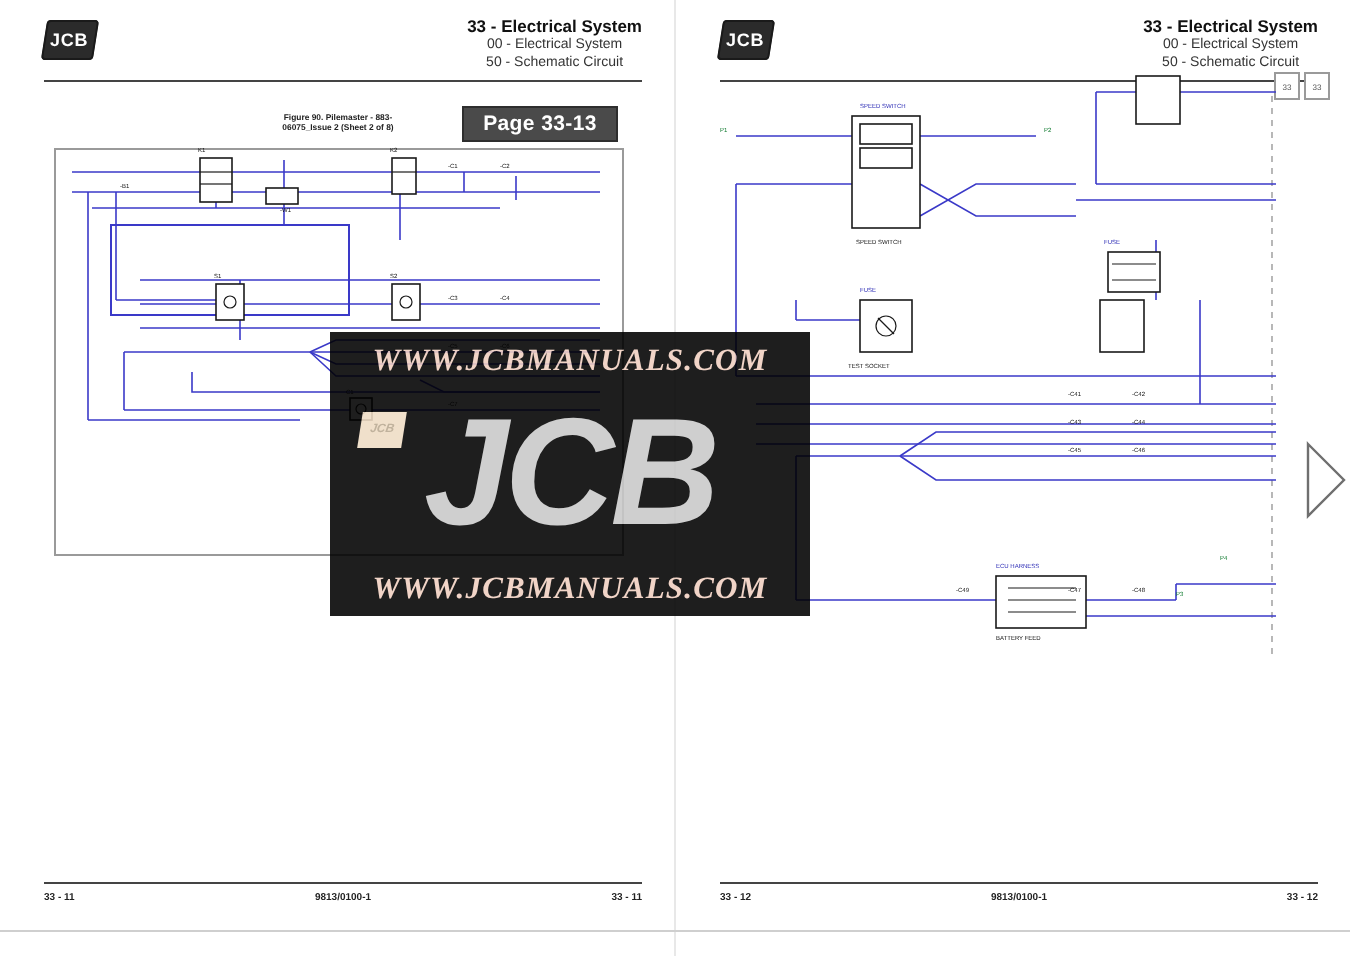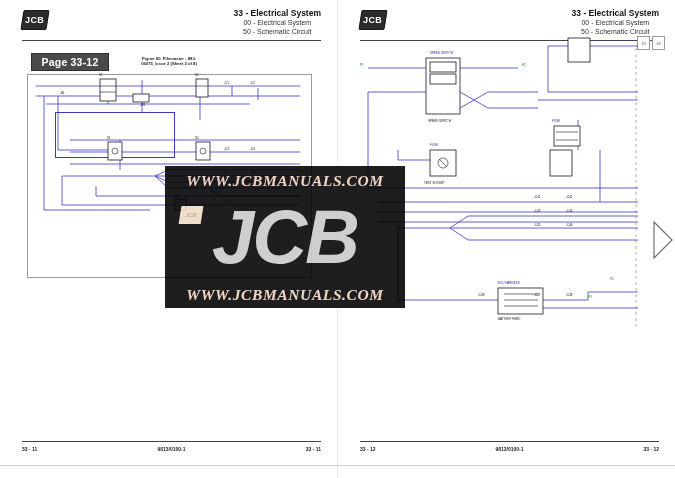--- a/index.html
+++ b/index.html
@@ -147,21 +147,21 @@
       <span>JCB</span>
     </div>
     <div class="hdr-titles">
       <div class="t1">33 - Electrical System</div>
       <div class="t2">00 - Electrical System</div>
       <div class="t3">50 - Schematic Circuit</div>
     </div>
   </div>
   <div class="hdr-rule"></div>
 
-  <div class="badge" id="badge-left">Page 33-12</div>
+  <div class="badge" id="badge-right">Page 33-13</div>
 
   <div class="fig-caption">
     <div>Figure 90. Pilemaster - 883-</div>
     <div>06075_Issue 2 (Sheet 2 of 8)</div>
   </div>
 
   <div class="frame" id="frame-left"></div>
   <div id="frame-inner"></div>
 
   <svg class="sch" width="337" height="478">

